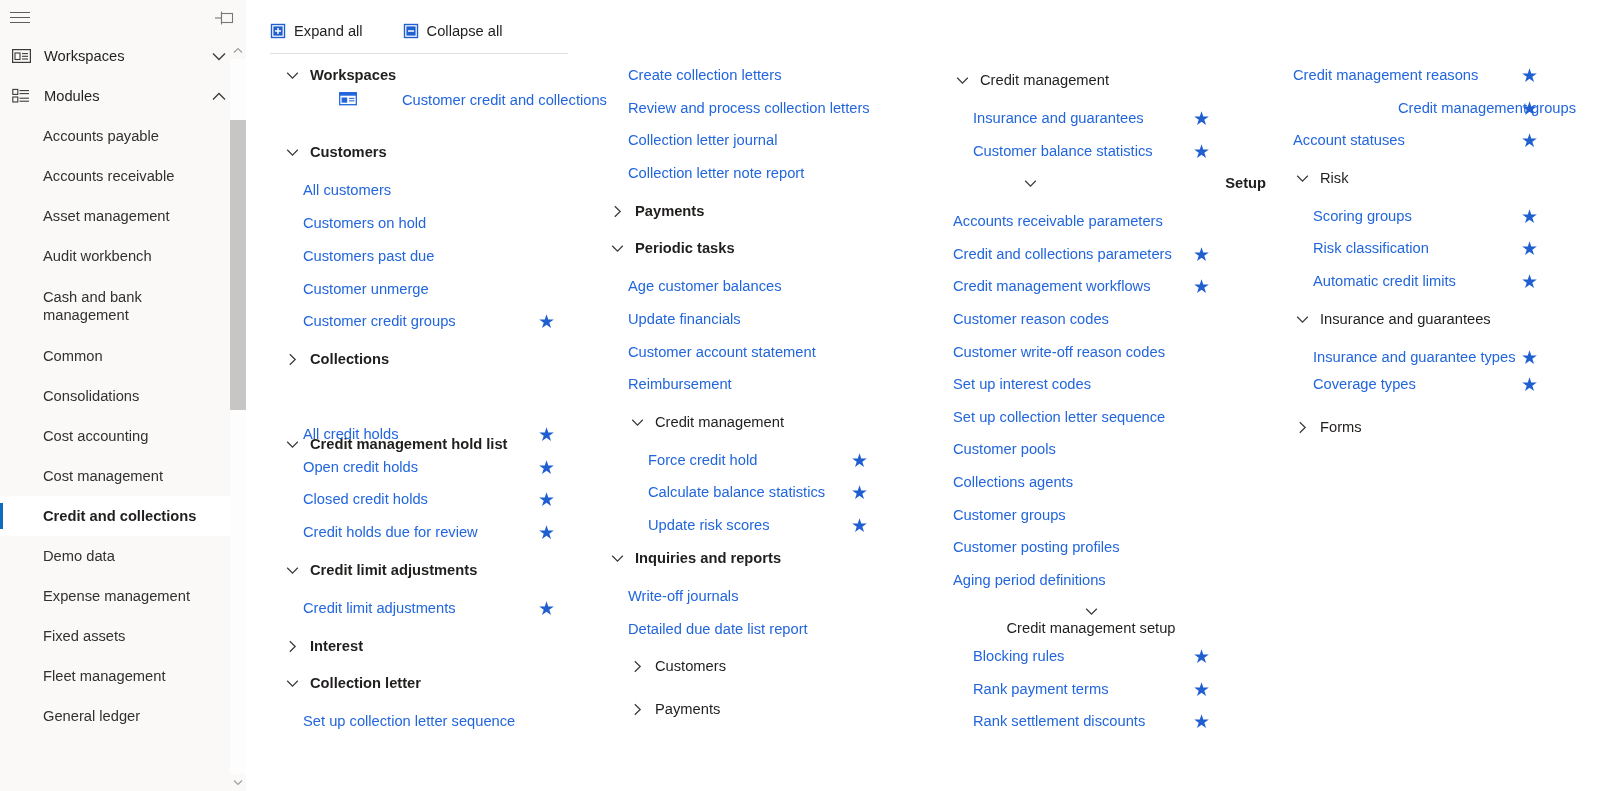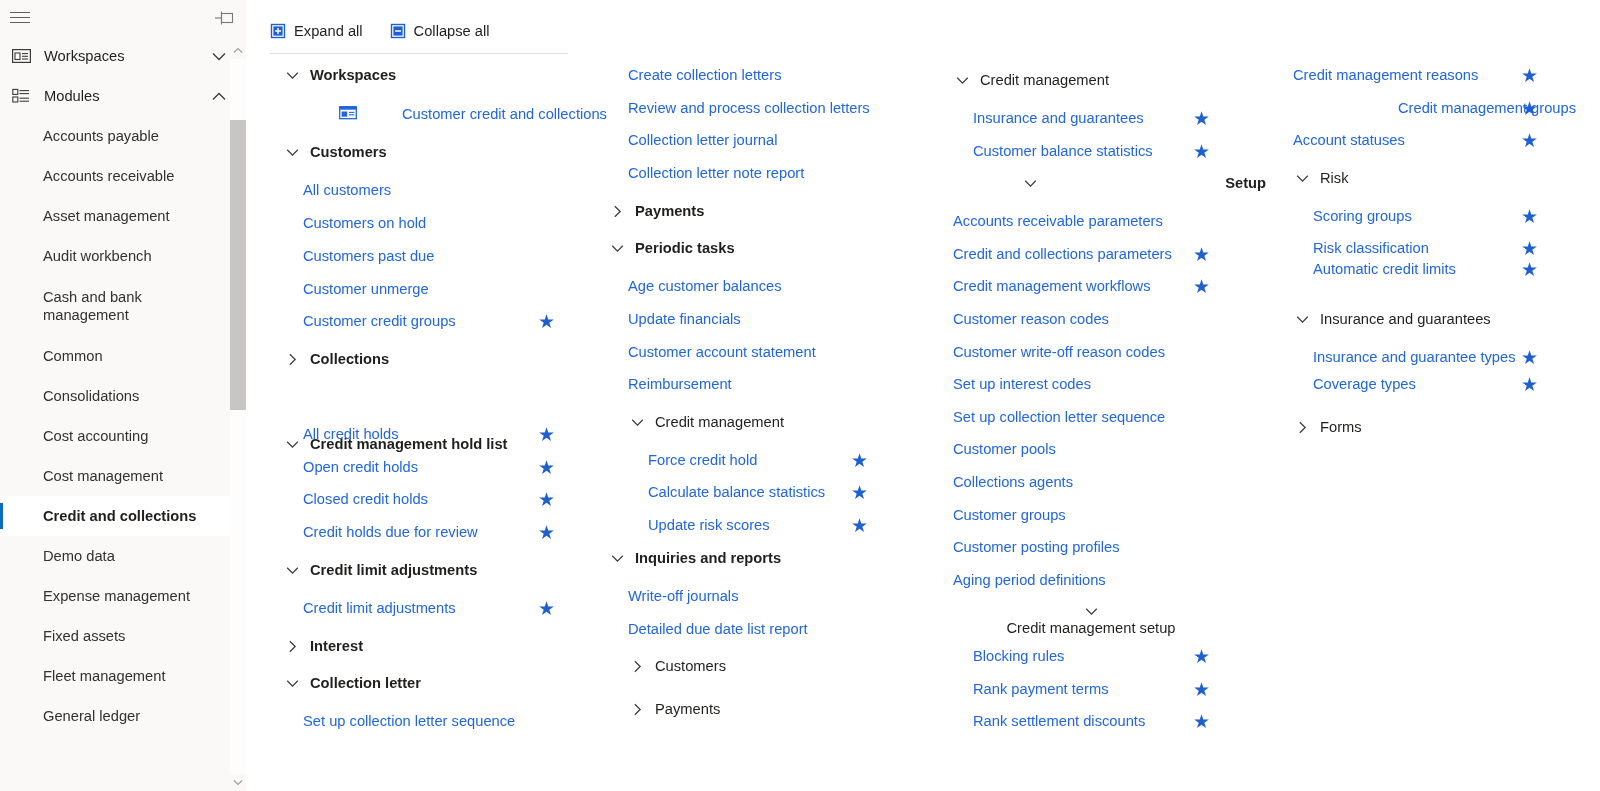--- a/index.html
+++ b/index.html
@@ -132,21 +132,21 @@
   }
   .tb-btn {
     display: flex; align-items: center;
     height: 26px;
     cursor: pointer;
     font-size: 14.7px;
     color: #201f1e;
   }
   .tb-btn .tbi { width: 16px; height: 16px; margin-right: 8px; flex: none; }
   #tb-expand { margin-left: 0; }
-  #tb-collapse { margin-left: 27px; }
+  #tb-collapse { margin-left: 40px; }
 
   
   .tree-col { position: absolute; top: 0; }
   #col1 { left: 20px;  width: 320px; }
   #col2 { left: 345px; width: 330px; }
   #col3 { left: 670px; width: 350px; }
   #col4 { left: 1010px; width: 320px; }
 
   .row {
     position: absolute;
@@ -334,21 +334,21 @@
       <div class="row" style="top: 59px;">
         <span style="display: inline-block; flex: 0 0 auto; width: 17px;"></span>
         <span class="twisty">
           <svg width="13" height="9" viewBox="0 0 13 9">
             <polyline points="1.2,1.8 6.5,7.2 11.8,1.8" fill="none" stroke="#3b3a39" stroke-width="1.25"></polyline>
           </svg>
         </span>
         <span style="width: 9px; flex: 0 0 auto;"></span>
         <span class="node-label group">Workspaces</span>
       </div>
-      <div class="row" style="top: 98px; gap: 36px;">
+      <div class="row" style="top: 84px; gap: 36px;">
         <span style="display: inline-block; flex: 0 0 auto; width: 37px;"></span>
         <span class="ws-icon"><svg width="18" height="15" viewBox="0 0 18 15">
             <rect x="0.7" y="0.7" width="16.6" height="12" fill="none" stroke="#2266dd" stroke-width="1.3"></rect>
             <rect x="0.7" y="0.7" width="16.6" height="3" fill="#2266dd"></rect>
             <rect x="2.6" y="5.5" width="5.6" height="5.2" fill="#2266dd"></rect>
             <line x1="10" y1="6.4" x2="15.4" y2="6.4" stroke="#2266dd" stroke-width="1.1"></line>
             <line x1="10" y1="8.8" x2="15.4" y2="8.8" stroke="#2266dd" stroke-width="1.1"></line>
           </svg></span>
         <span class="link-label">Customer credit and collections</span>
       </div>
@@ -716,21 +716,21 @@
       <div class="row" style="top: 200px;">
         <span style="display: inline-block; flex: 0 0 auto; width: 57px;"></span>
         <span class="link-label">Scoring groups</span>
         <span class="star" style="left: 265px;">★</span>
       </div>
       <div class="row" style="top: 232px;">
         <span style="display: inline-block; flex: 0 0 auto; width: 57px;"></span>
         <span class="link-label">Risk classification</span>
         <span class="star" style="left: 265px;">★</span>
       </div>
-      <div class="row" style="top: 253px;">
+      <div class="row" style="top: 265px;">
         <span style="display: inline-block; flex: 0 0 auto; width: 57px;"></span>
         <span class="link-label">Automatic credit limits</span>
         <span class="star" style="left: 265px;">★</span>
       </div>
       <div class="row" style="top: 303px;">
         <span style="display: inline-block; flex: 0 0 auto; width: 37px;"></span>
         <span class="twisty">
           <svg width="13" height="9" viewBox="0 0 13 9">
             <polyline points="1.2,1.8 6.5,7.2 11.8,1.8" fill="none" stroke="#3b3a39" stroke-width="1.25"></polyline>
           </svg>

